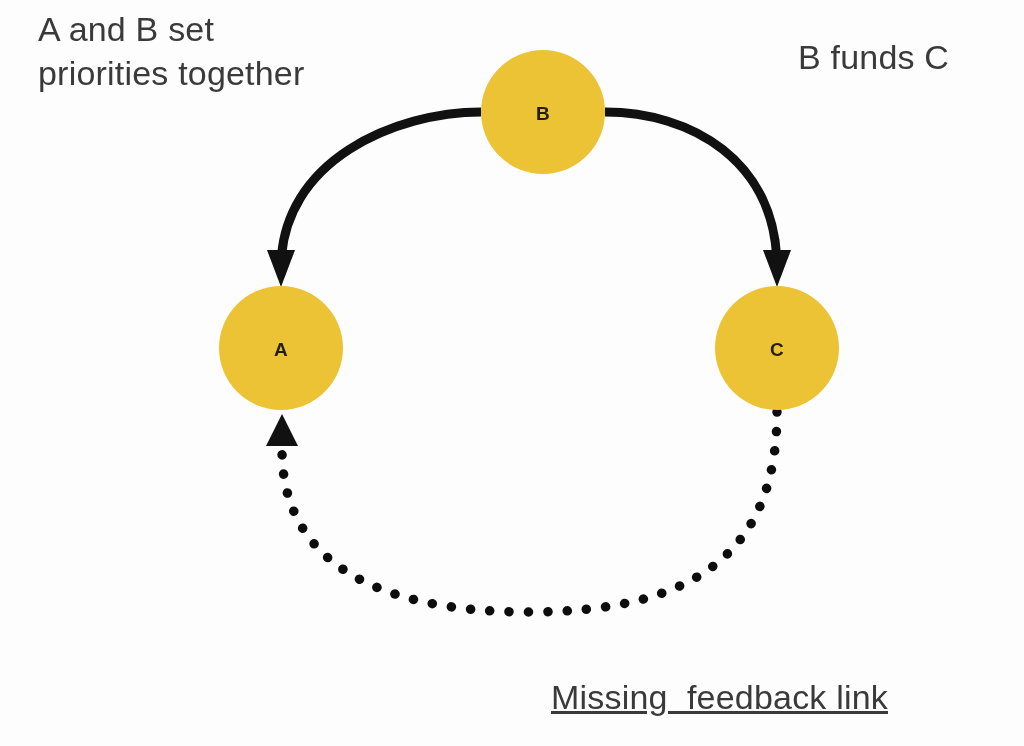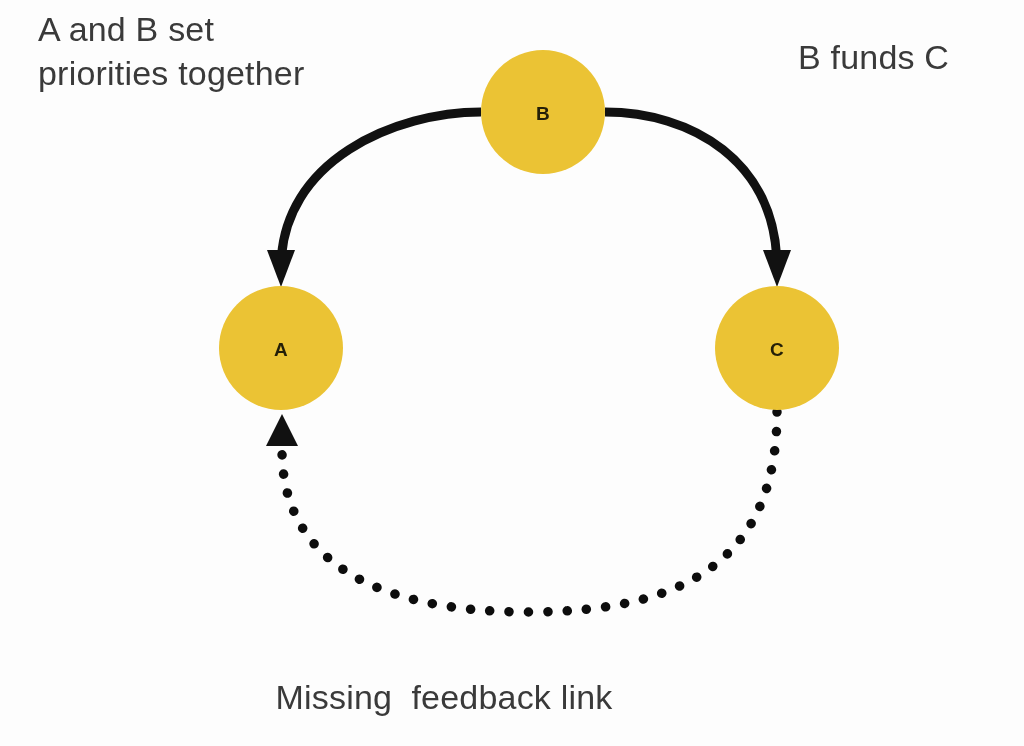--- a/index.html
+++ b/index.html
@@ -67,21 +67,22 @@
   }
   #caption-top-right {
     left: 798px;
     top: 36px;
     text-align: left;
   }
   #caption-bottom {
     left: 0;
     top: 676px;
     width: 888px;
-    text-align: center;
+    text-align: right;
+    text-decoration: underline;
   }
 </style>
 </head>
 <body>
 
 <div id="canvas">
 
   <svg class="diagram" viewBox="0 0 1024 746" xmlns="http://www.w3.org/2000/svg">
 
     <g>

